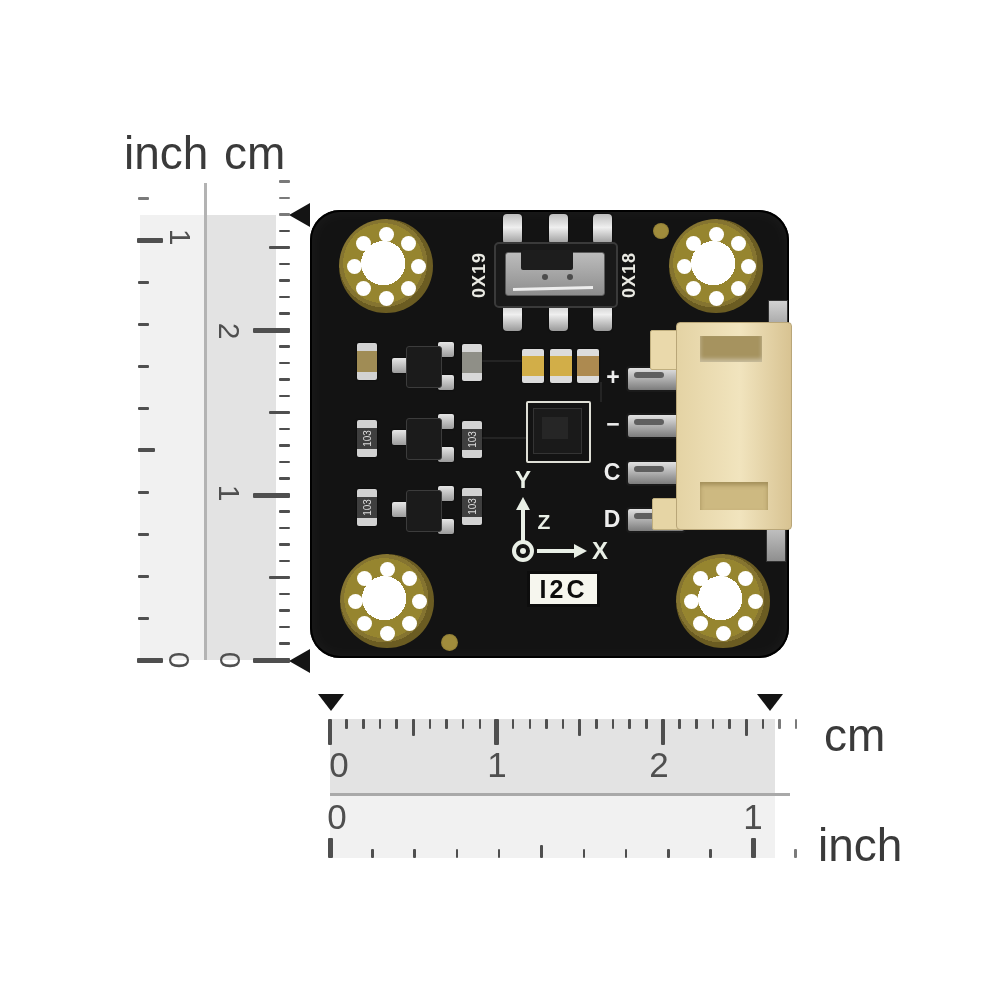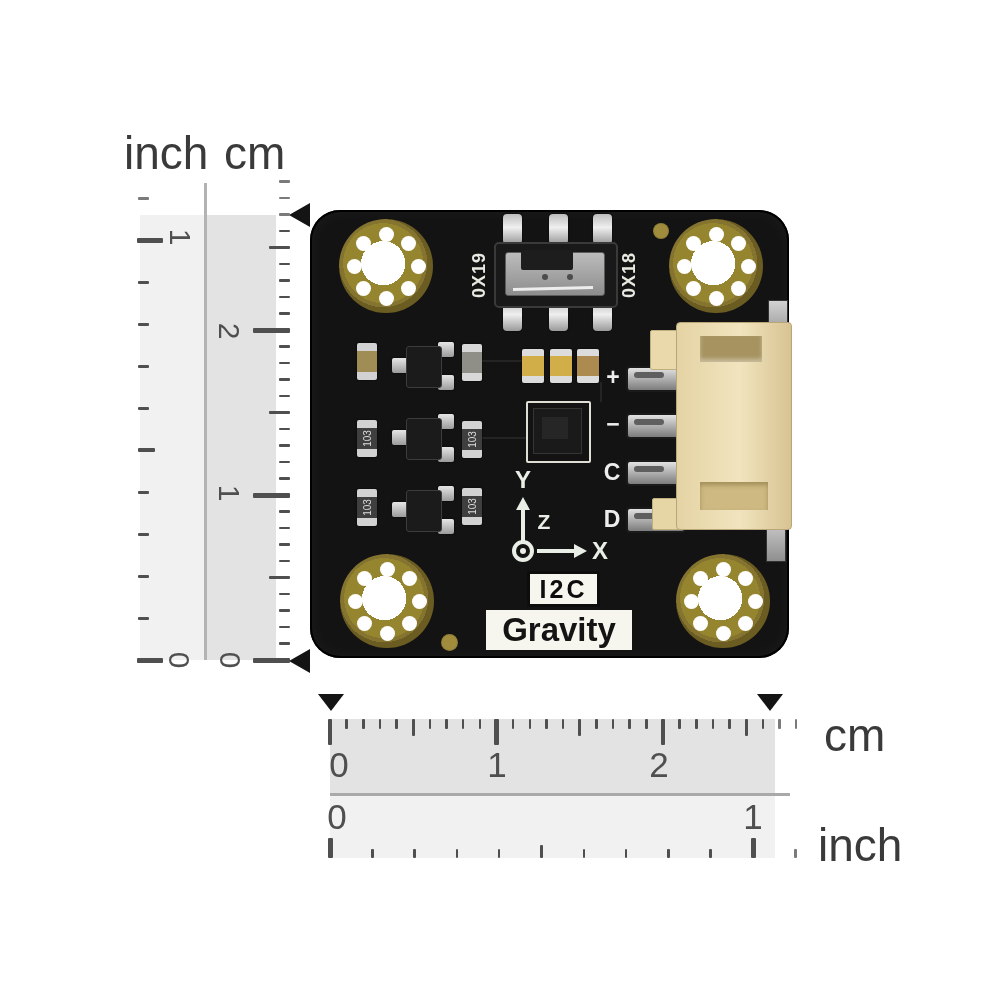--- a/index.html
+++ b/index.html
@@ -242,21 +242,20 @@
   <div class="axis-text" id="axis-y-label">Y</div>
   <div id="axis-y-head"></div>
   <div id="axis-y-line"></div>
   <div class="axis-text" id="axis-z-label">Z</div>
   <div id="axis-origin"></div>
   <div id="axis-x-line"></div>
   <div id="axis-x-head"></div>
   <div class="axis-text" id="axis-x-label">X</div>
 
   <div id="badge-i2c">I2C</div>
-  <div id="badge-gravity">Gravity</div>
 
   <div class="pinlbl" id="pl-plus">+</div>
   <div class="pinlbl" id="pl-minus">−</div>
   <div class="pinlbl" id="pl-c">C</div>
   <div class="pinlbl" id="pl-d">D</div>
   <div class="pin" style="top:366px;"></div>
   <div class="pin" style="top:413px;"></div>
   <div class="pin" style="top:460px;"></div>
   <div class="pin" style="top:507px;"></div>
   <div id="conn-mtab-top"></div>

